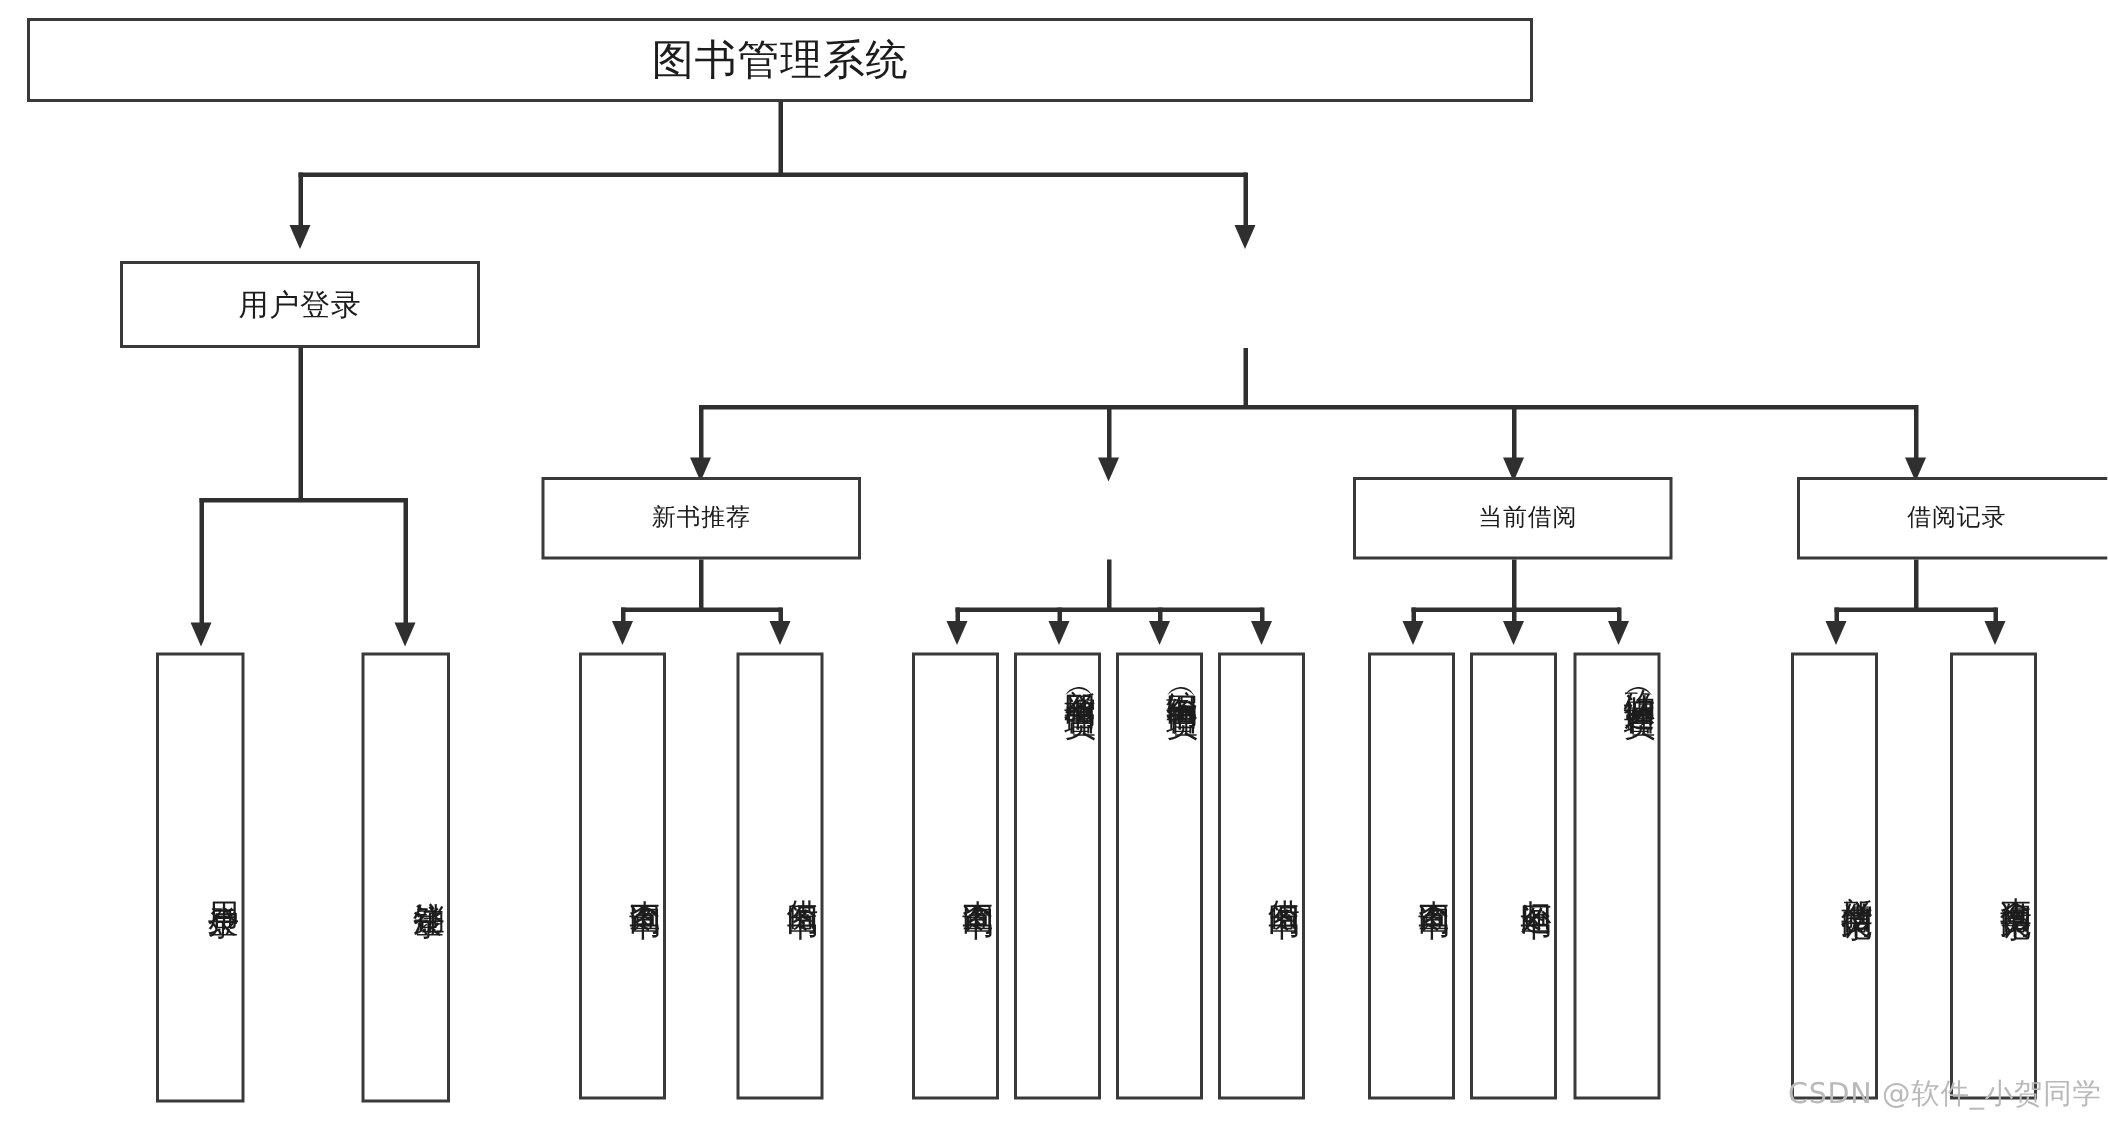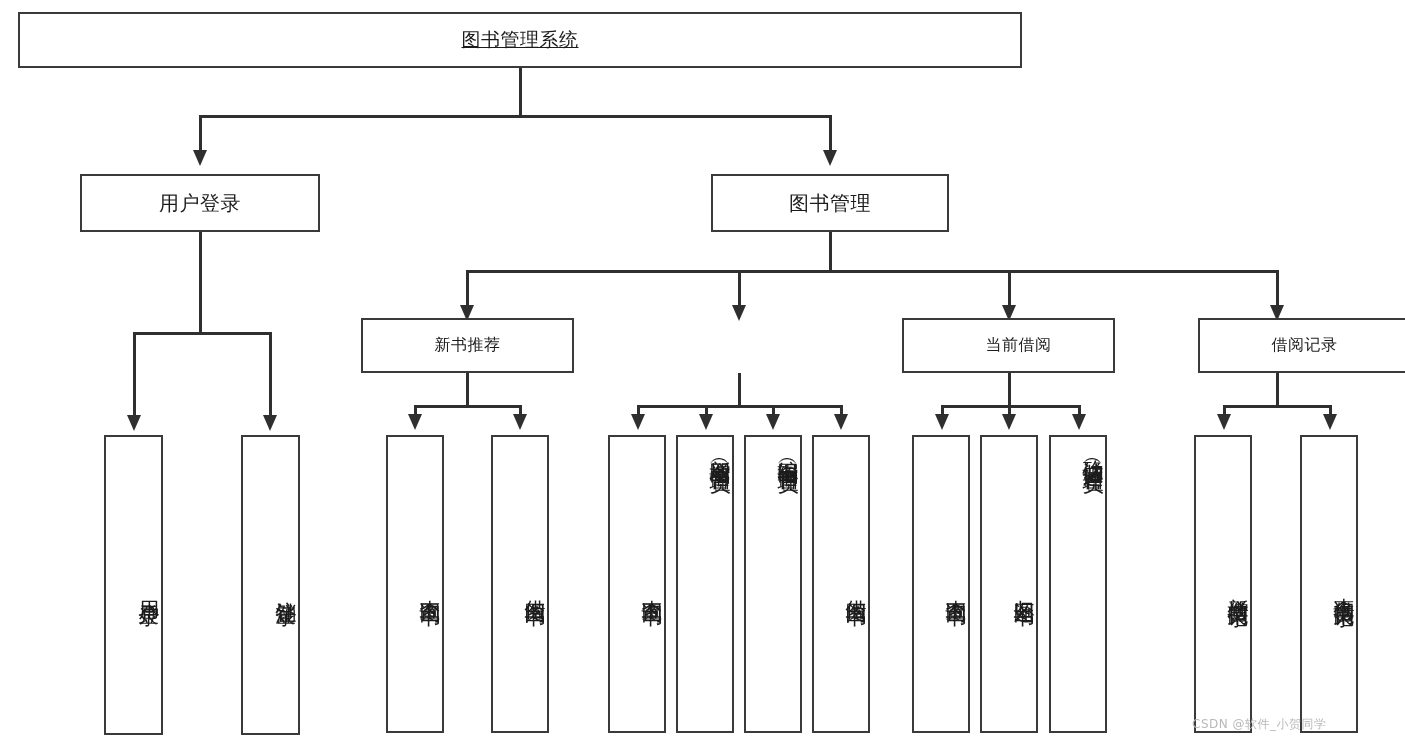--- a/index.html
+++ b/index.html
@@ -22,22 +22,21 @@
     background:#ffffff;
     border:2.5px solid #3a3a3a;
     display:flex;
     align-items:center;
     justify-content:center;
     text-align:center;
     color:#1c1c1c;
     letter-spacing:0.5px;
   }
   .node.root{
-    font-size:19px;
-    text-decoration:underline;
+    font-size:28px;
   }
   .node.lvl1{
     font-size:20px;
   }
   .node.lvl2{
     font-size:16px;
   }
   
   .node.leaf{
     font-size:21px;
@@ -65,21 +64,21 @@
   .arrow{
     position:absolute;
     width:0;height:0;
     border-left:7px solid transparent;
     border-right:7px solid transparent;
     border-top:16px solid #2f2f2f;
   }
 
   .watermark{
     position:absolute;
-    font-size:12px;
+    font-size:19px;
     color:#b9b9b9;
     white-space:nowrap;
     letter-spacing:0.5px;
   }
 </style>
 </head>
 <body>
 
 <div id="canvas">
 
@@ -93,23 +92,20 @@
 
   <div class="line vline" style="left:199px;top:115px;height:38px;"></div>
   <div class="arrow" style="left:193px;top:150px;"></div>
   <div class="line vline" style="left:829px;top:115px;height:38px;"></div>
   <div class="arrow" style="left:823px;top:150px;"></div>
 
   <div class="node lvl1" style="left:80px;top:174px;width:240px;height:58px;">
     <span class="lbl">用户登录</span>
   </div>
 
-  <div class="node lvl1" style="left:711px;top:174px;width:238px;height:58px;">
-    <span class="lbl">图书管理</span>
-  </div>
 
   <div class="line vline" style="left:199px;top:232px;height:102px;"></div>
   <div class="line hline" style="left:133px;top:332px;width:138px;"></div>
   <div class="line vline" style="left:133px;top:332px;height:86px;"></div>
   <div class="arrow" style="left:127px;top:415px;"></div>
   <div class="line vline" style="left:269px;top:332px;height:86px;"></div>
   <div class="arrow" style="left:263px;top:415px;"></div>
 
   <div class="node leaf" style="left:104px;top:435px;width:59px;height:300px;">
     <span class="lbl">用户登录</span>

